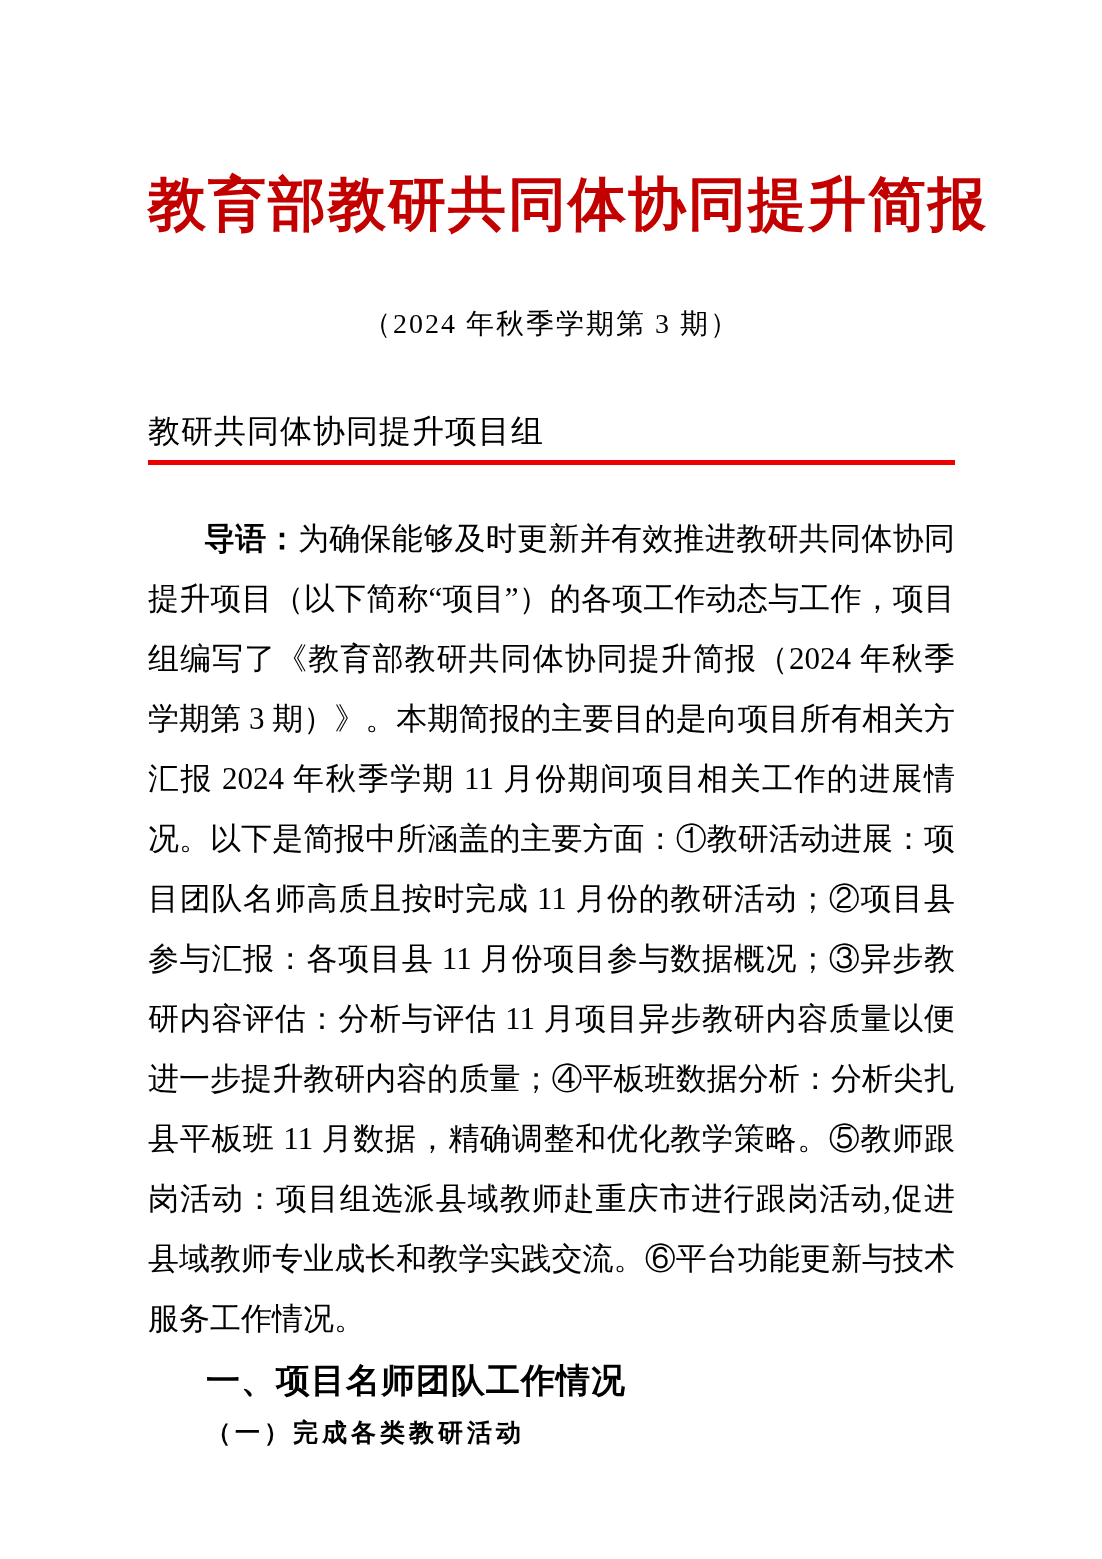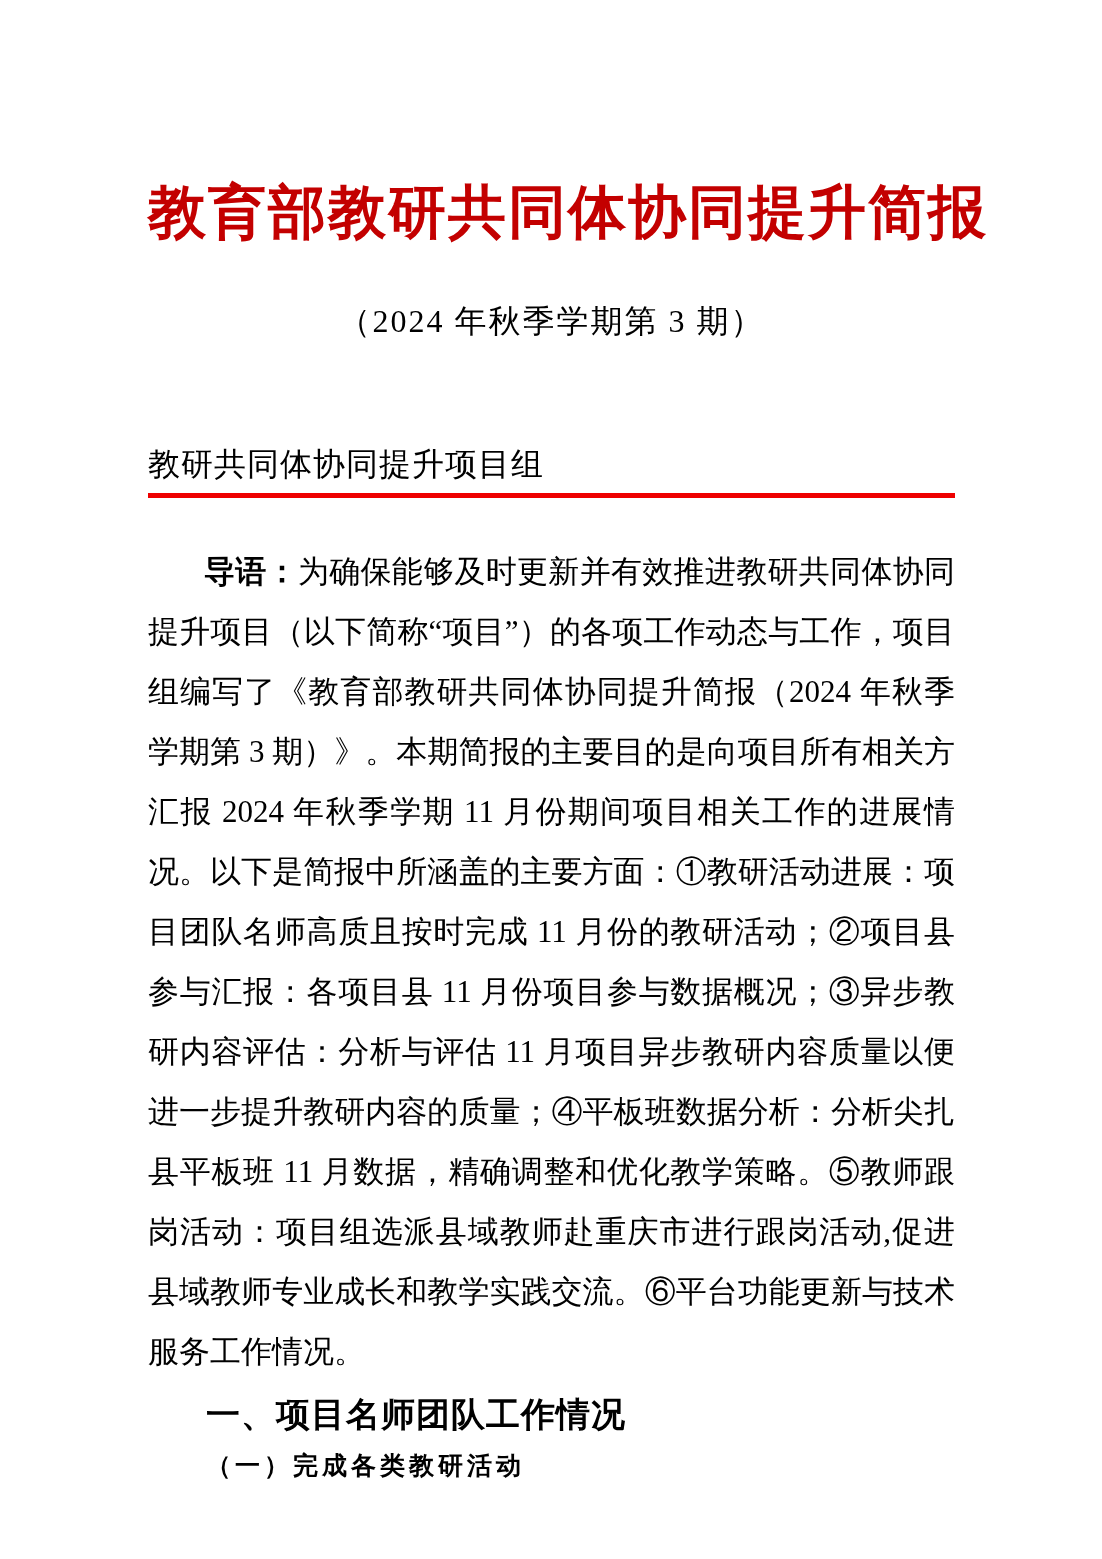--- a/index.html
+++ b/index.html
@@ -10,73 +10,72 @@
   body {
     width: 1102px;
     height: 1559px;
     font-family: "Liberation Serif", serif;
     color: #000000;
   }
   .page {
     box-sizing: border-box;
     width: 1102px;
     height: 1559px;
-    padding: 8px 147px 0 148px;
+    padding: 0 147px 0 148px;
     overflow: hidden;
     background: #ffffff;
   }
   .doc-title {
     margin: 0;
     padding-top: 160px;
     font-family: "Liberation Serif", serif;
     font-size: 58px;
     font-weight: bold;
     line-height: 90px;
     letter-spacing: 2px;
     text-align: center;
     white-space: nowrap;
   }
   .doc-subtitle {
-    margin-top: 41px;
-    font-size: 32px;
+    margin-top: 52px;
+    font-size: 28px;
     line-height: 44px;
     letter-spacing: 2px;
     text-align: center;
   }
   .byline {
     margin-top: 64px;
     display: flex;
     justify-content: space-between;
     align-items: baseline;
     font-size: 32px;
     line-height: 42px;
   }
   .byline .org {
     letter-spacing: 1px;
-    margin-top: 36px;
   }
   .header-rule {
     margin-top: 8px;
     height: 5px;
     border: none;
     width: 100%;
   }
   .lede {
     margin: 44px 0 0 0;
     font-size: 31px;
     line-height: 60px;
     text-align: justify;
     text-indent: 56px;
   }
   .lede .lede-label {
     font-weight: bold;
   }
   .section-heading {
     margin: 6px 0 0 0;
-    font-family: Liberation Sans, sans-serif;
+    font-family: Liberation Serif, serif;
     font-size: 34px;
     font-weight: 700;
     line-height: 52px;
     text-indent: 58px;
     letter-spacing: 1px;
   }
   .subsection-heading {
     margin: 0;
     font-family: "Liberation Serif", serif;
     font-size: 25px;

